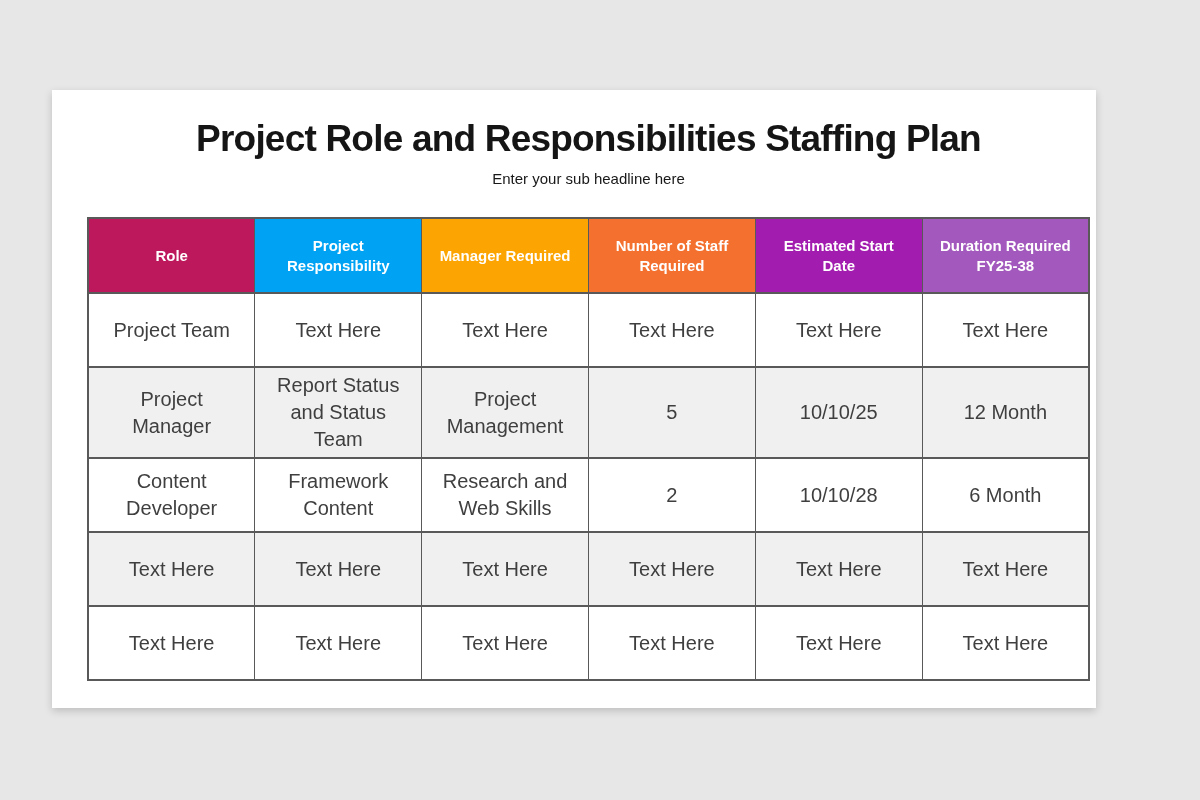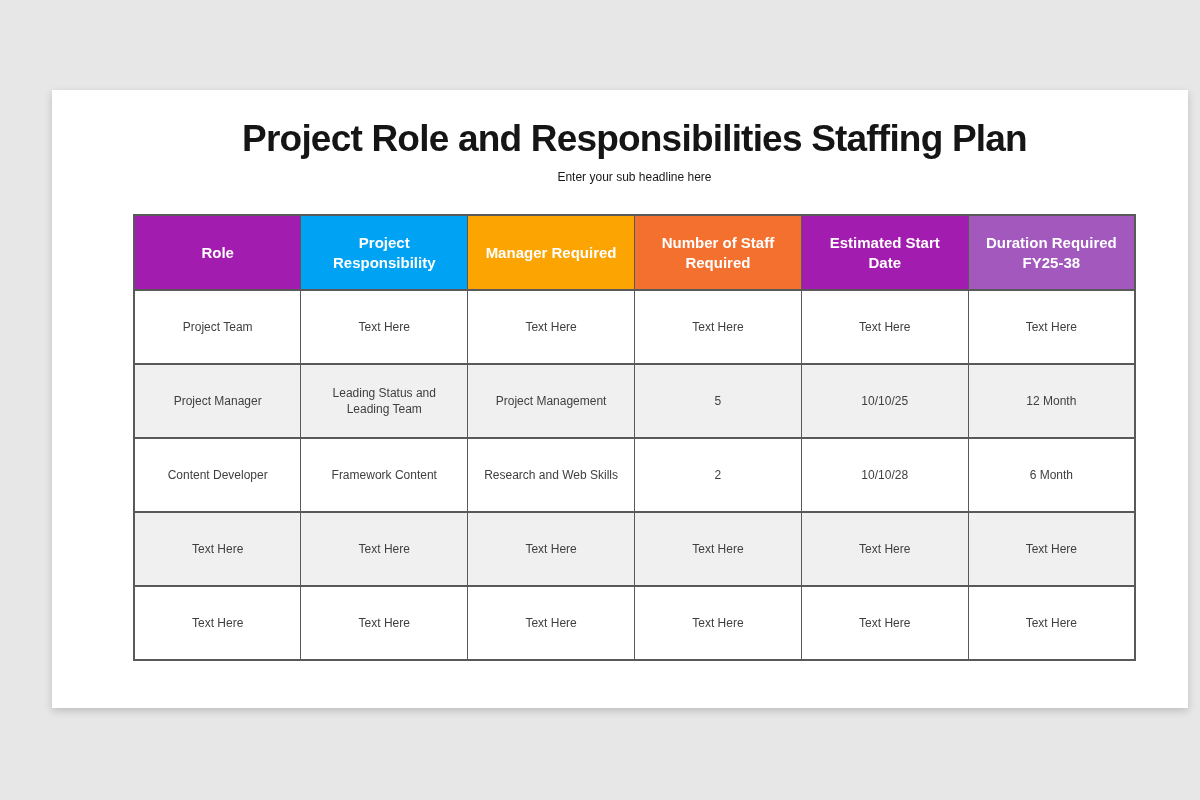--- a/index.html
+++ b/index.html
@@ -13,38 +13,38 @@
   * { margin: 0; padding: 0; box-sizing: border-box; }
   html, body {
     width: 1200px; height: 800px;
     overflow: hidden;
     font-family: "Liberation Sans", sans-serif;
     background: var(--page-bg);
   }
   .card {
     position: absolute;
     left: 52px; top: 90px;
-    width: 1136px; height: 618px;
+    width: 1044px; height: 618px;
     background: var(--card-bg);
     box-shadow: 0 3px 8px rgba(0,0,0,0.18);
     padding-top: 27px;
     padding-left: 29px;
   }
   .title {
     text-align: center;
     font-size: 37px;
     font-weight: 600;
     letter-spacing: -0.8px;
     color: #151515;
     line-height: 1.2;
   }
   .subtitle {
     text-align: center;
     margin-top: 9px;
-    font-size: 12px;
+    font-size: 15px;
     color: #181818;
   }
   table.staffing {
     width: 1003px;
     margin: 30px auto 0;
     border-collapse: collapse;
     table-layout: fixed;
     border: 2px solid var(--border);
     background: #ffffff;
   }
@@ -57,59 +57,59 @@
     line-height: 1.35;
     padding: 4px 14px;
     text-align: center;
     vertical-align: middle;
   }
   table.staffing td {
     height: 74px;
     border: 1px solid var(--border);
     border-top-width: 2px;
     color: var(--cell-text);
-    font-size: 12px;
+    font-size: 20px;
     line-height: 1.35;
     padding: 4px 16px;
     text-align: center;
     vertical-align: middle;
     background: #ffffff;
   }
   table.staffing tr.alt td { background: var(--alt-row); }
 </style>
 </head>
 <body>
 
 <div class="card">
   <h1 class="title">Project Role and Responsibilities Staffing Plan</h1>
   <p class="subtitle">Enter your sub headline here</p>
 
   <table class="staffing">
     <thead>
       <tr id="header-row">
-          <th style="background: #a21caf;">Role</th>
+          <th style="background: #be185d;">Role</th>
           <th style="background: rgb(0, 163, 243); margin-left: 48px;">Project Responsibility</th>
           <th style="background: rgb(252, 164, 2);">Manager Required</th>
           <th style="background: rgb(244, 112, 47); text-align: center;">Number of Staff Required</th>
           <th style="background: #a21caf;">Estimated Start Date</th>
           <th style="background: rgb(162, 88, 188);">Duration Required FY25-38</th>
         </tr>
     </thead>
     <tbody id="table-body">
         <tr>
           <td>Project Team</td>
           <td>Text Here</td>
           <td>Text Here</td>
           <td>Text Here</td>
           <td>Text Here</td>
           <td>Text Here</td>
         </tr>
         <tr class="alt">
           <td>Project Manager</td>
-          <td>Leading Status and Leading Team</td>
+          <td>Report Status and Status Team</td>
           <td>Project Management</td>
           <td>5</td>
           <td>10/10/25</td>
           <td>12 Month</td>
         </tr>
         <tr>
           <td>Content Developer</td>
           <td>Framework Content</td>
           <td>Research  and Web Skills</td>
           <td>2</td>

